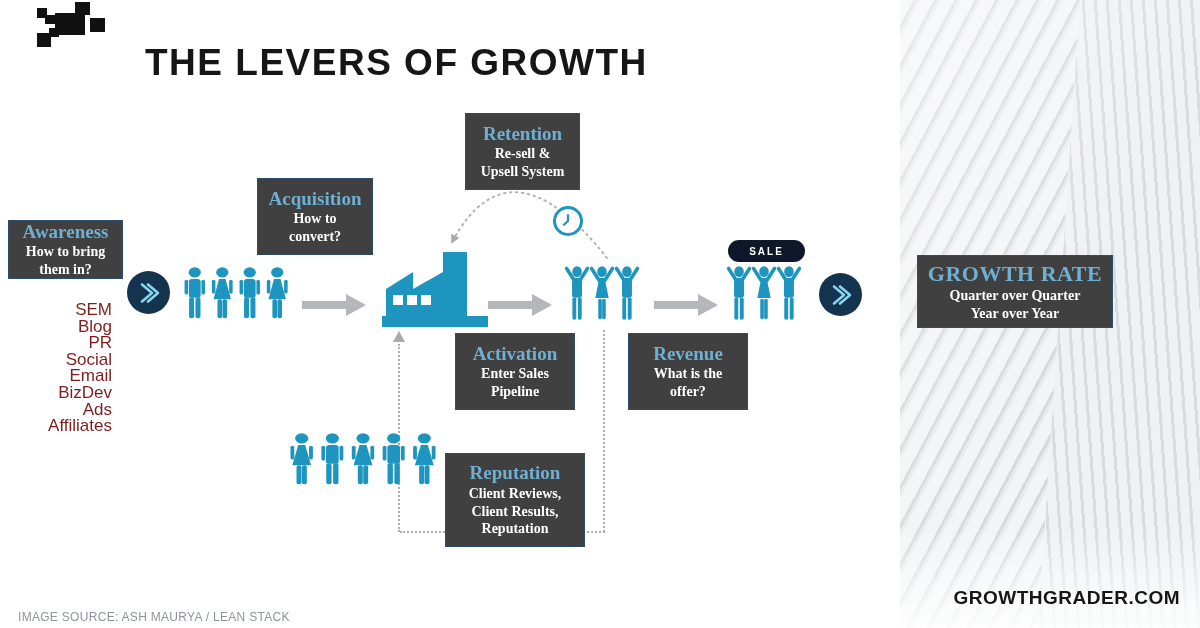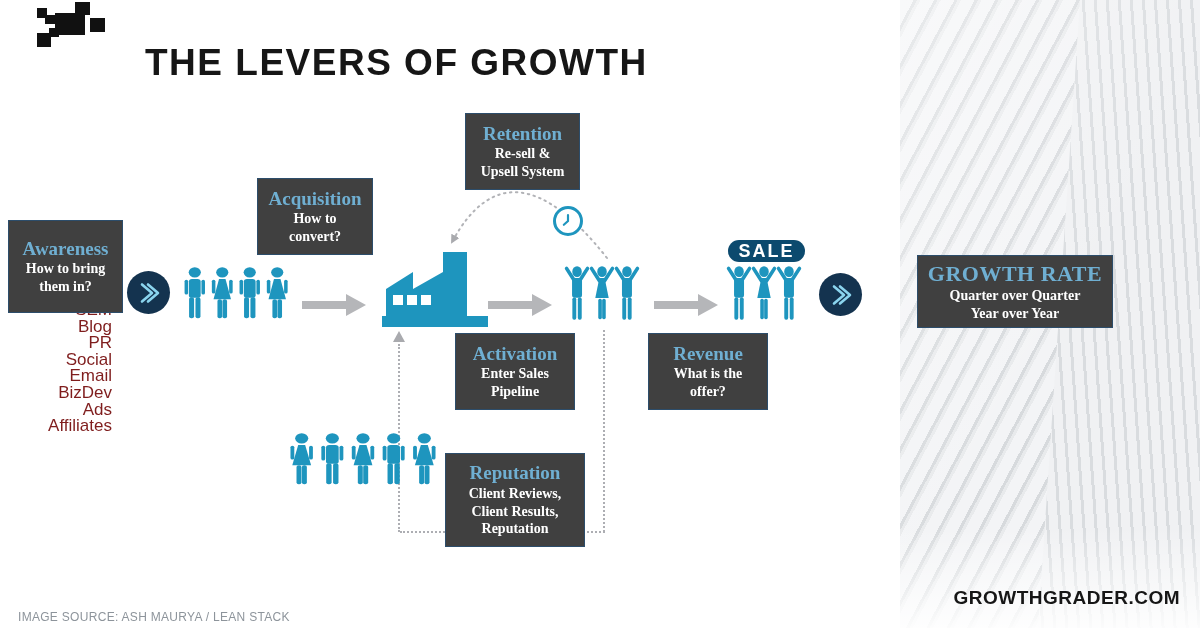--- a/index.html
+++ b/index.html
@@ -21,43 +21,43 @@
   .logo{position:absolute;left:25px;top:0;}
   .page-title{position:absolute;left:145px;top:42px;font-size:37px;font-weight:bold;
     letter-spacing:1.5px;color:#161616;white-space:nowrap;}
 
   
   .stage-box{position:absolute;background:#404040;border:1px solid #2c4d6b;box-sizing:border-box;
     display:flex;flex-direction:column;justify-content:center;text-align:center;z-index:6;padding:4px 2px;}
   .stage-title{font-family:"Liberation Serif",serif;font-weight:bold;color:#6FAFD2;font-size:19px;line-height:1.2;}
   .stage-body{font-family:"Liberation Serif",serif;font-weight:bold;color:#ffffff;font-size:14px;
     line-height:1.25;white-space:pre-line;}
-  .box-awareness{left:8px;top:220px;width:115px;height:93px;}
+  .box-awareness{left:8px;top:220px;width:115px;height:59px;}
   .box-acquisition{left:257px;top:178px;width:116px;height:77px;align-items:center;}
   .box-retention{left:465px;top:113px;width:115px;height:77px;}
   .box-activation{left:455px;top:333px;width:120px;height:77px;}
-  .box-revenue{left:648px;top:333px;width:120px;height:77px;}
+  .box-revenue{left:628px;top:333px;width:120px;height:77px;}
   .box-reputation{left:445px;top:453px;width:140px;height:94px;}
   .box-growth{left:917px;top:255px;width:196px;height:73px;}
   .box-growth .stage-title{font-size:22px;letter-spacing:.5px;}
 
   
   .channels{position:absolute;left:8px;top:302px;width:104px;margin:0;padding:0;list-style:none;
     text-align:right;z-index:4;}
   .channels li{font-size:17px;line-height:16.6px;color:#7f1d1d;}
 
   
   .abs{position:absolute;}
   .z2{z-index:2;}.z3{z-index:3;}
   .chev-circle{position:absolute;width:43px;height:43px;border-radius:50%;background:#14334F;
     display:flex;align-items:center;justify-content:center;z-index:4;}
   .chev1{left:127px;top:271px;}
   .chev2{left:819px;top:273px;}
-  .sale-badge{position:absolute;left:728px;top:240px;width:77px;height:22px;background:#0c4a6e;
-    border-radius:11px;color:#fff;font-weight:bold;font-size:18px;letter-spacing:2px;
+  .sale-badge{position:absolute;left:728px;top:240px;width:77px;height:22px;background:#0f172a;
+    border-radius:11px;color:#fff;font-weight:bold;font-size:10px;letter-spacing:2px;
     display:flex;align-items:center;justify-content:center;z-index:4;}
   .clock{position:absolute;left:553px;top:206px;width:30px;height:30px;border-radius:50%;
     background:#fff;border:3px solid #1E95BE;box-sizing:border-box;z-index:3;
     display:flex;align-items:center;justify-content:center;}
 
   
   .dot-v-right{position:absolute;left:603px;top:330px;height:202px;width:0;
     border-left:2px dotted #ADAEB3;z-index:1;}
   .dot-h-bottom{position:absolute;left:400px;top:531px;width:205px;height:0;
     border-top:2px dotted #ADAEB3;z-index:1;}

